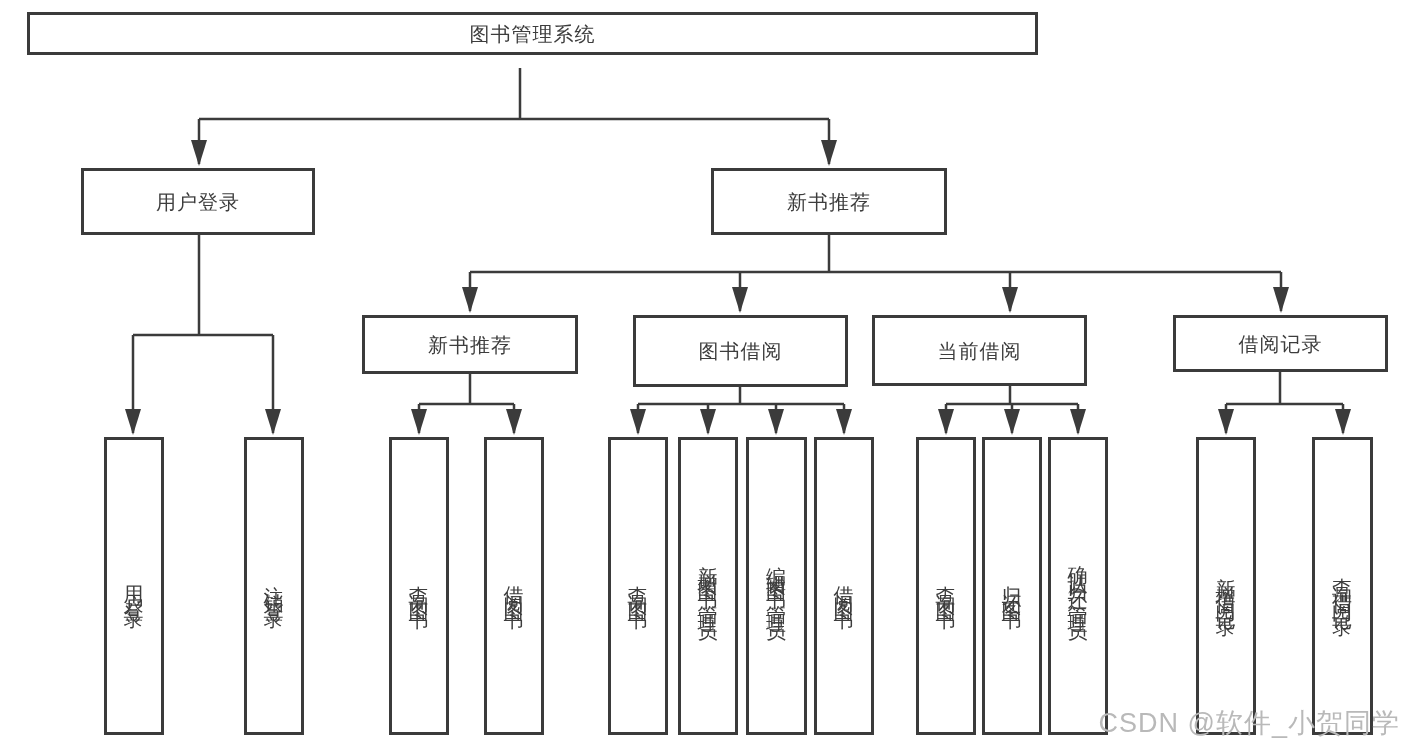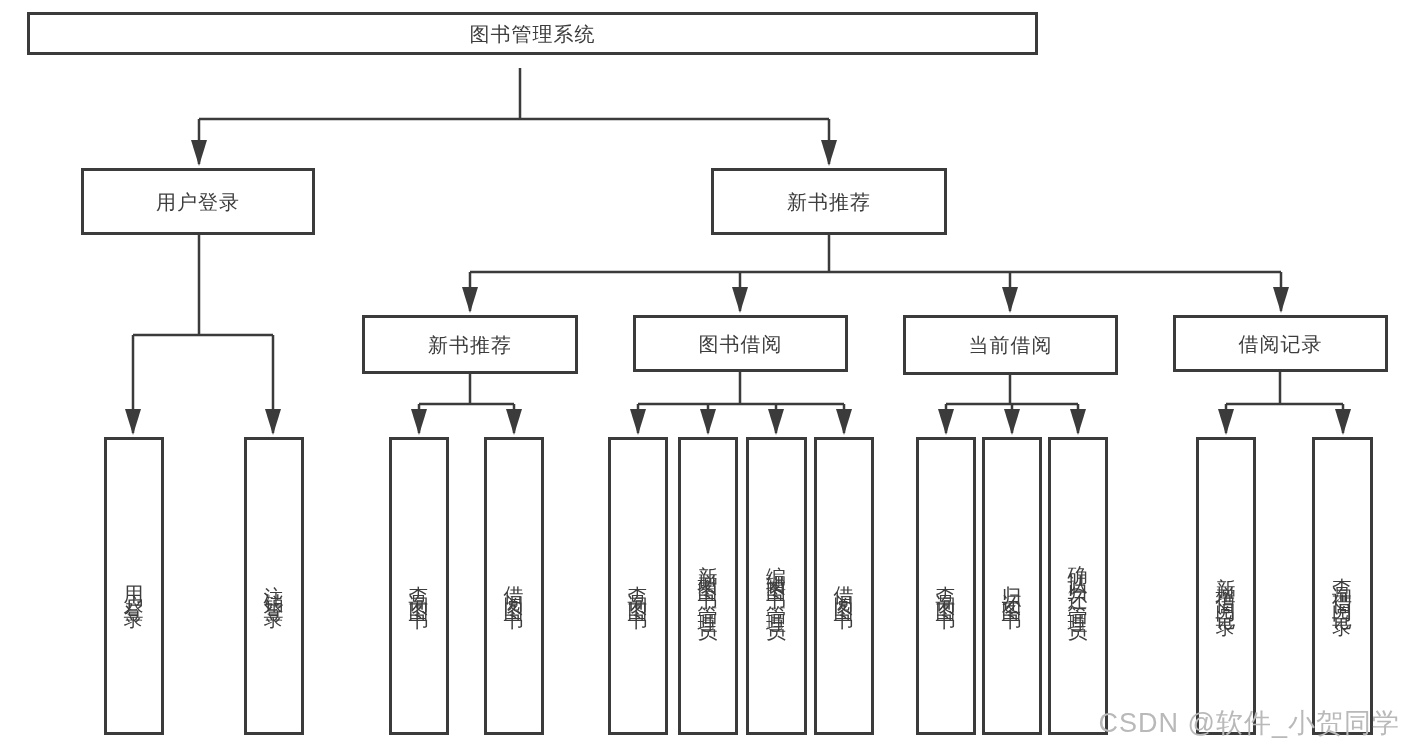--- a/index.html
+++ b/index.html
@@ -80,22 +80,22 @@
       <line x1="1343" y1="404" x2="1343" y2="433" marker-end="url(#arw)"></line>
     </g>
   </svg>
 
   <div class="box h" style="left:27px;top:12px;width:1011px;height:43px">图书管理系统</div>
 
   <div class="box h" style="left:81px;top:168px;width:234px;height:67px">用户登录</div>
   <div class="box h" style="left:711px;top:168px;width:236px;height:67px">新书推荐</div>
 
   <div class="box h" style="left:362px;top:315px;width:216px;height:59px">新书推荐</div>
-  <div class="box h" style="left:633px;top:315px;width:215px;height:57px">图书借阅</div>
-  <div class="box h" style="left:903px;top:315px;width:215px;height:60px">当前借阅</div>
+  <div class="box h" style="left:633px;top:315px;width:215px;height:72px">图书借阅</div>
+  <div class="box h" style="left:872px;top:315px;width:215px;height:71px">当前借阅</div>
   <div class="box h" style="left:1173px;top:315px;width:215px;height:57px">借阅记录</div>
 
   <div class="box v" style="left:104px;top:437px;width:60px;height:298px">用户登录</div>
   <div class="box v" style="left:244px;top:437px;width:60px;height:298px">注销登录</div>
 
   <div class="box v" style="left:389px;top:437px;width:60px;height:298px">查询图书</div>
   <div class="box v" style="left:484px;top:437px;width:60px;height:298px">借阅图书</div>
 
   <div class="box v" style="left:608px;top:437px;width:60px;height:298px">查询图书</div>
   <div class="box v" style="left:678px;top:437px;width:60px;height:298px">新增图书（管理员）</div>

